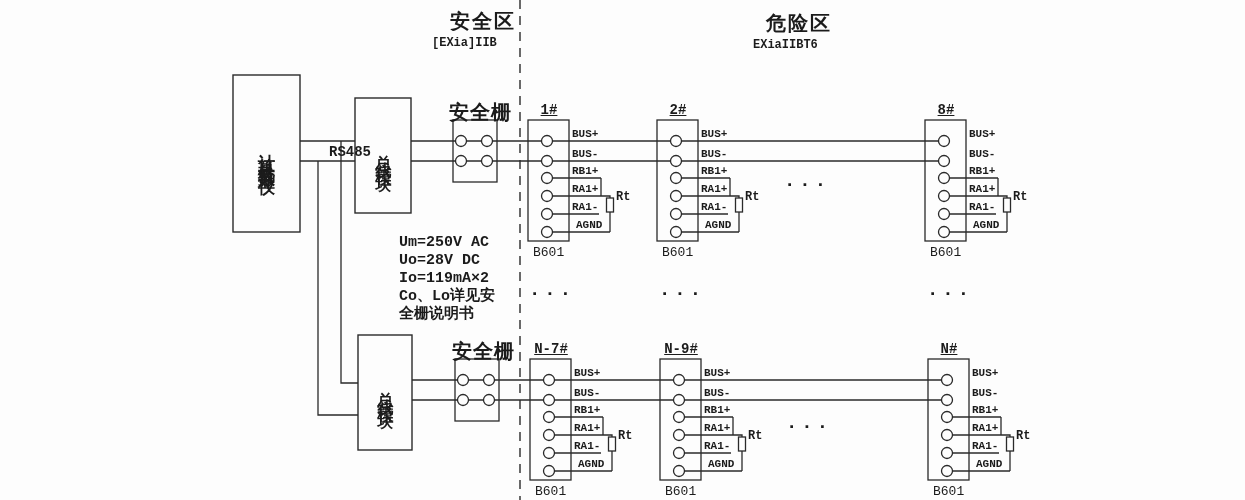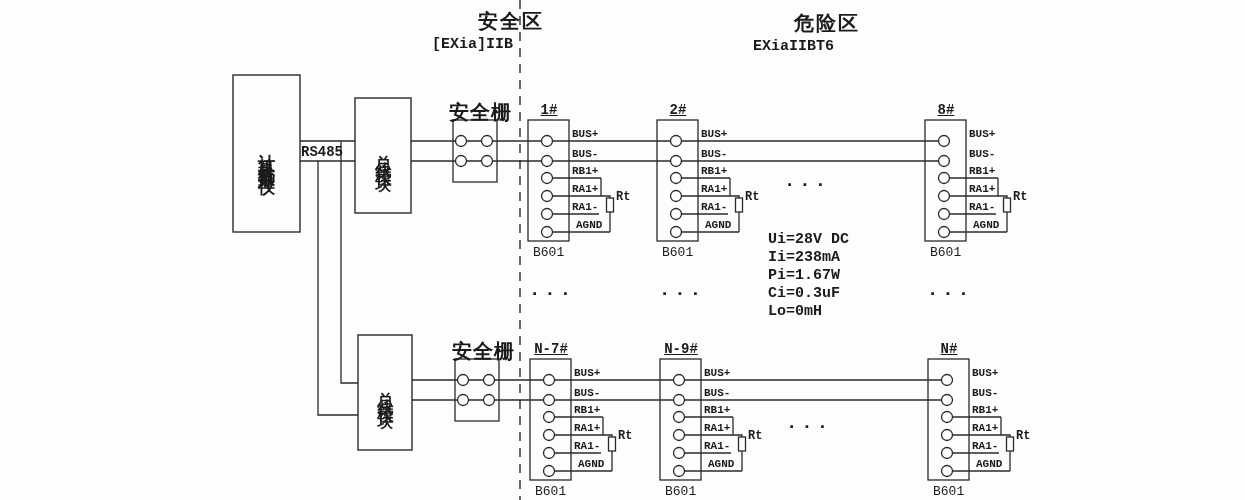--- a/index.html
+++ b/index.html
@@ -4,35 +4,35 @@
 <style>
   html,body{margin:0;padding:0;background:#e8e8e8;}
   #stage{
     position:relative;width:1245px;height:500px;background:#fdfdfd;
     font-family:"Liberation Sans","DejaVu Sans",sans-serif;
     color:#1b1b1b;overflow:hidden;
   }
   #wires{position:absolute;left:0;top:0;}
   .abs{position:absolute;}
   .mono{font-family:"Liberation Mono","DejaVu Sans Mono",monospace;}
-  .zone-title{font-size:20px;font-weight:bold;letter-spacing:2px;margin-left:28px;}
-  .zone-code{font-size:15px;font-weight:bold;}
+  .zone-title{font-size:20px;font-weight:bold;letter-spacing:2px;}
+  .zone-code{font-size:12px;font-weight:bold;}
   .vtext{
     writing-mode:vertical-rl;text-orientation:upright;
     font-weight:bold;display:flex;align-items:center;justify-content:center;
   }
   .vwrap{display:flex;align-items:center;justify-content:center;}
   .barrier-label{font-size:20px;font-weight:bold;letter-spacing:1px;}
   .dev-name{font-size:14px;font-weight:bold;text-decoration:underline;text-align:center;}
   .term-label{font-size:11px;font-weight:bold;line-height:12px;}
   .model-label{font-size:13px;}
   .rt-label{font-size:12px;font-weight:bold;}
   .params{font-size:15px;font-weight:bold;line-height:18px;white-space:nowrap;}
   .dots{font-size:19px;font-weight:bold;letter-spacing:9px;line-height:10px;}
-  .rs485{font-size:14px;font-weight:bold;}
+  .rs485{font-size:14px;font-weight:bold;margin-left:28px;}
 </style>
 </head>
 <body>
 
 <div id="stage">
 
   <svg id="wires" width="1245" height="500" viewBox="0 0 1245 500">
     <defs>
 
       <g id="dev-sym" fill="none" stroke="#2a2a2a" stroke-width="1.3">
@@ -184,28 +184,28 @@
     <div class="abs term-label mono" style="left:44px;top:8px;">BUS+</div>
     <div class="abs term-label mono" style="left:44px;top:28px;">BUS-</div>
     <div class="abs term-label mono" style="left:44px;top:45px;">RB1+</div>
     <div class="abs term-label mono" style="left:44px;top:63px;">RA1+</div>
     <div class="abs term-label mono" style="left:44px;top:81px;">RA1-</div>
     <div class="abs term-label mono" style="left:48px;top:99px;">AGND</div>
     <div class="abs rt-label mono" style="left:88px;top:70px;">Rt</div>
     <div class="abs model-label mono" style="left:5px;top:125px;">B601</div>
   </div>
 
-
-  <div class="abs params mono" style="left:768px;top:231px;">
-    <div>Ui=28V DC</div>
-    <div>Ii=238mA</div>
-    <div>Pi=1.67W</div>
-    <div>Ci=0.3uF</div>
-    <div>Lo=0mH</div>
-  </div>
+  <div class="abs params mono" style="left:399px;top:234px;">
+    <div>Um=250V AC</div>
+    <div>Uo=28V DC</div>
+    <div>Io=119mA×2</div>
+    <div>Co、Lo详见安</div>
+    <div>全栅说明书</div>
+  </div>
+
 
   <div class="abs dots" style="left:787px;top:180px;">···</div>
   <div class="abs dots" style="left:532px;top:289px;">···</div>
   <div class="abs dots" style="left:662px;top:289px;">···</div>
   <div class="abs dots" style="left:930px;top:289px;">···</div>
   <div class="abs dots" style="left:789px;top:422px;">···</div>
 
 </div>
 
 </body></html>

